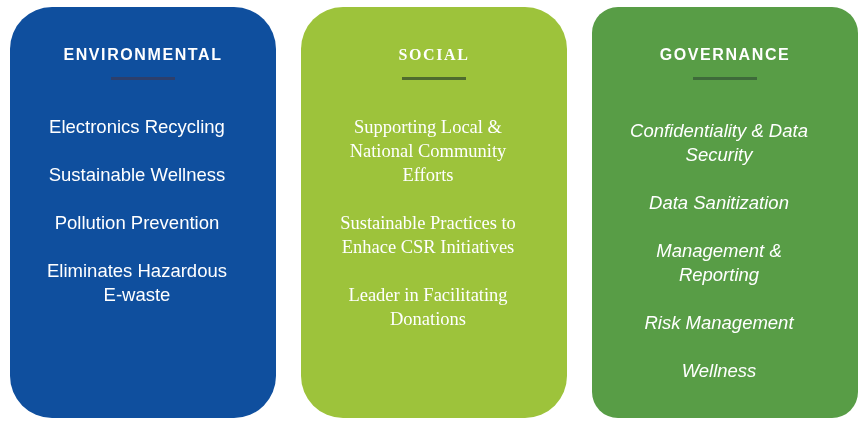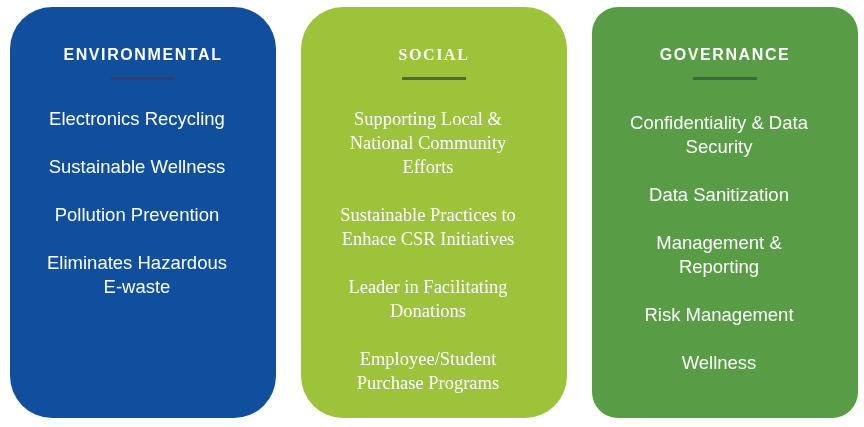--- a/index.html
+++ b/index.html
@@ -14,21 +14,21 @@
     .card-title {
       position: absolute; left: 0; right: 0; top: 34px;
       font-size: 16px; font-weight: bold; letter-spacing: 1.6px; line-height: 28px;
     }
     .divider {
       position: absolute; top: 70px; left: 50%; margin-left: -32px;
       width: 64px; height: 3px;
     }
     .items {
       position: absolute; left: 8px; right: 20px; top: 100px;
-      list-style: none; margin: 0; padding: 0;
+      list-style: none; margin: 8px; padding: 0;
     }
     .item {
       font-size: 18.5px; line-height: 24px; margin: 0 0 24px 0; padding: 0;
     }
   </style>
 </head>
 <body>
 
 <div class="card" style="left: 10px; background: rgb(15, 79, 158);">
   <div class="card-title">ENVIRONMENTAL</div>
@@ -46,29 +46,27 @@
   <div class="card-title">SOCIAL</div>
   <div class="divider" style="background: rgb(79, 107, 46);"></div>
   <ul class="items">
     <li class="item" style="white-space: pre-line;">Supporting Local &amp;
 National Community
 Efforts</li>
     <li class="item" style="white-space: pre-line;">Sustainable Practices to
 Enhace CSR Initiatives</li>
     <li class="item" style="white-space: pre-line;">Leader in Facilitating
 Donations</li>
-    <li class="item" style="white-space: pre-line;">Employee/Student
-Purchase Programs</li>
   </ul>
 </div>
 
 <div class="card" style="left: 592px; background: rgb(88, 157, 70); border-radius: 26px;">
   <div class="card-title">GOVERNANCE</div>
   <div class="divider" style="background: rgb(62, 106, 58);"></div>
-  <ul class="items" style="top:104px;">
+  <ul class="items" style="top:104px;font-style:italic;">
     <li class="item" style="white-space: pre-line;">Confidentiality &amp; Data
 Security</li>
     <li class="item">Data Sanitization</li>
     <li class="item" style="white-space: pre-line;">Management &amp;
 Reporting</li>
     <li class="item">Risk Management</li>
     <li class="item">Wellness</li>
   </ul>
 </div>
 

